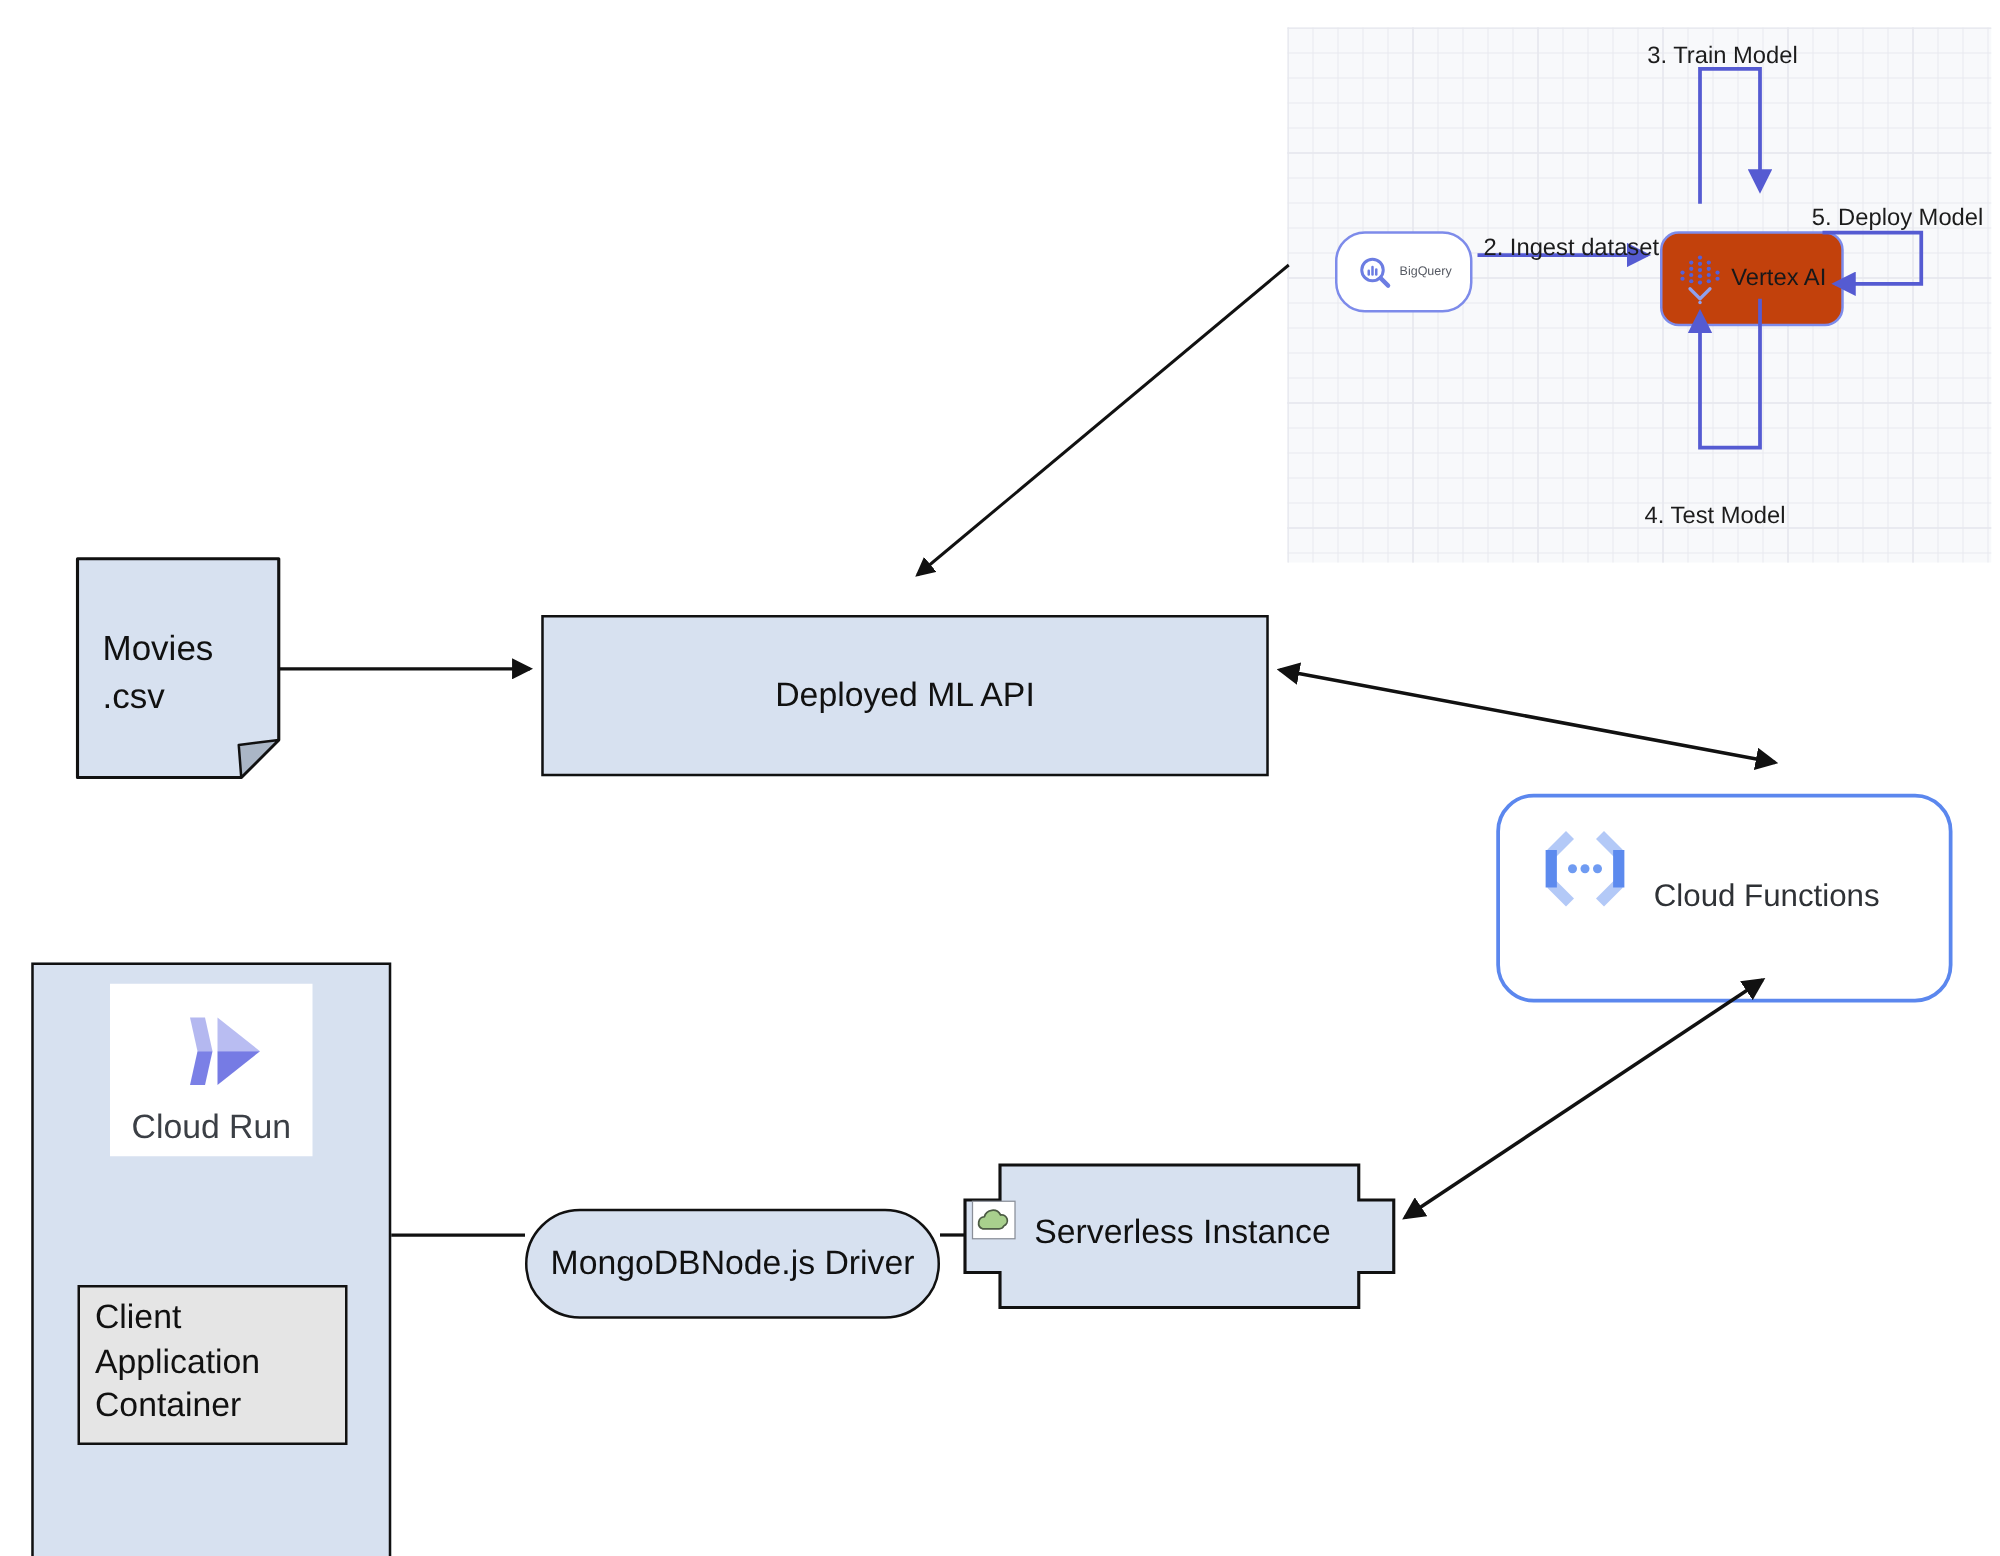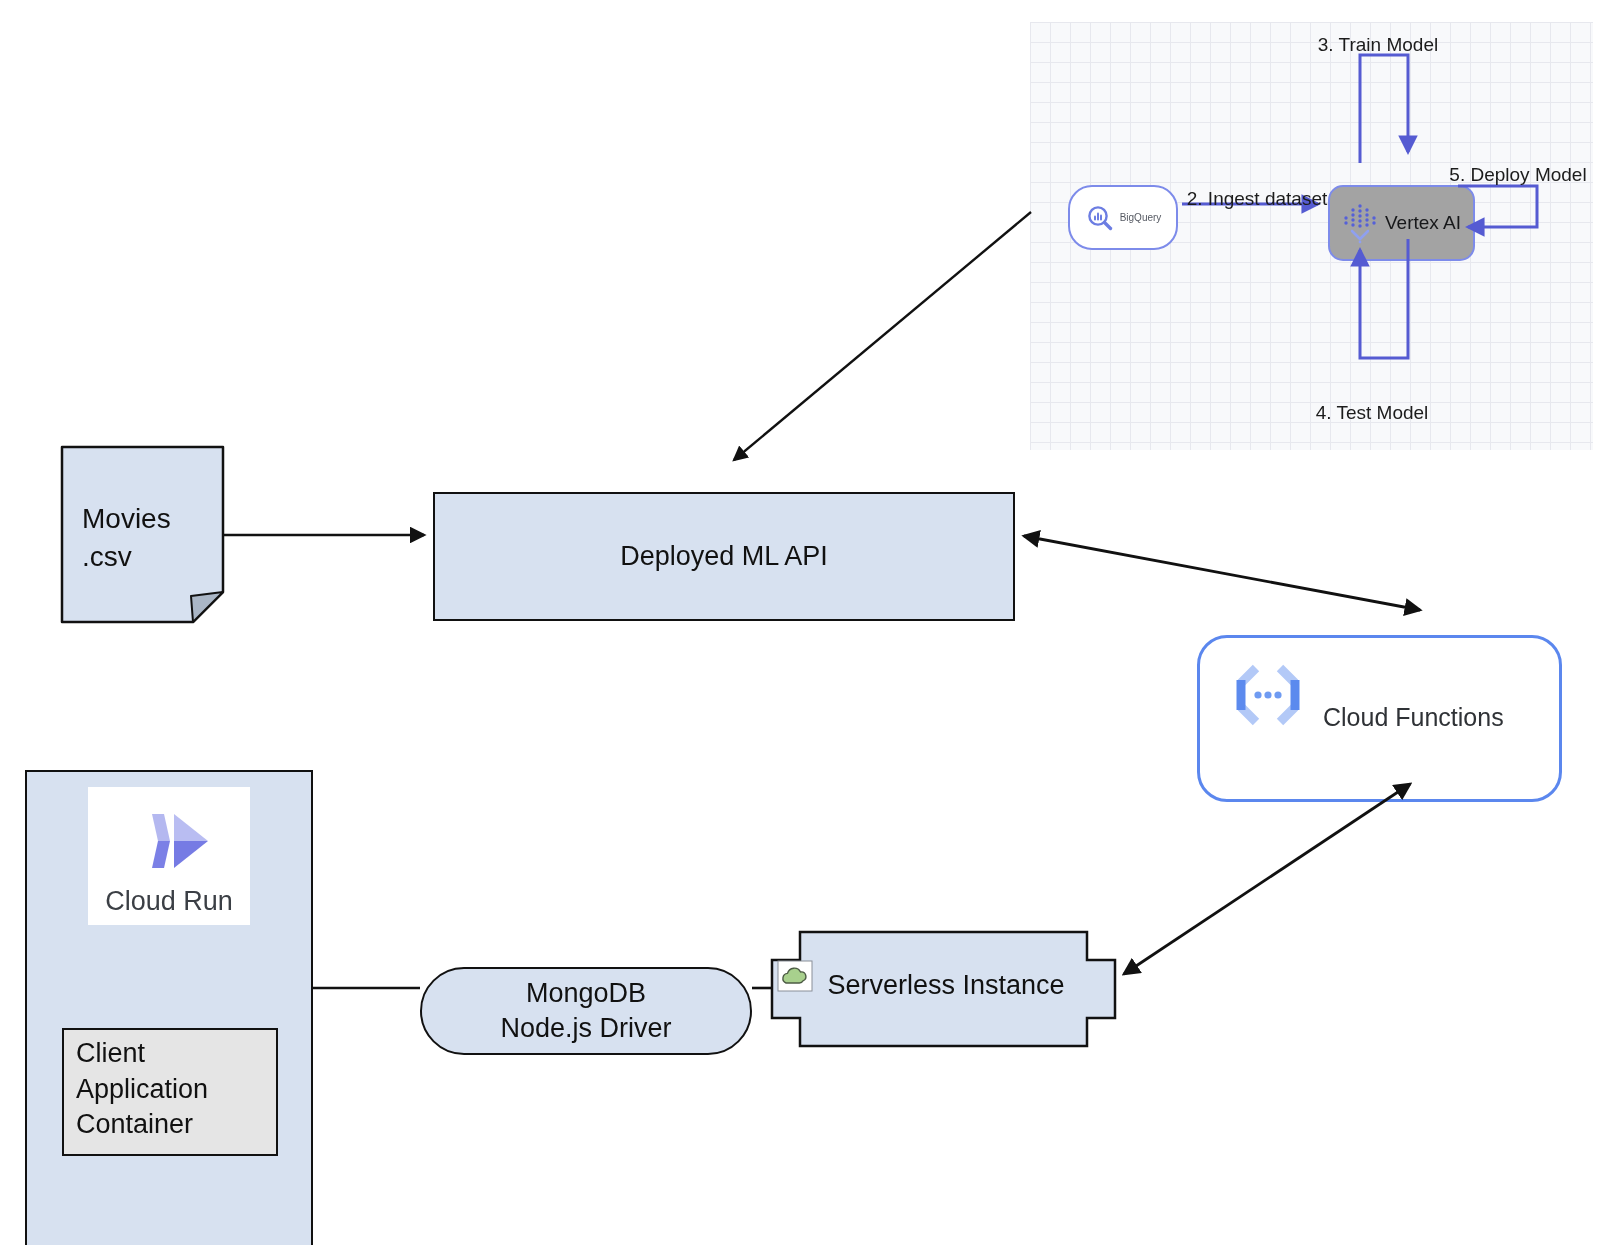--- a/index.html
+++ b/index.html
@@ -25,30 +25,30 @@
   #cloud-functions{left:1197px;top:613px;width:365px;height:167px;background:#ffffff;
     border:3px solid #5b87ee;border-radius:30px;box-sizing:border-box;z-index:2;}
   #cf-label{left:1323px;top:681px;width:240px;font-size:25px;color:#2f3236;z-index:4;}
   #cloudrun-outer{left:25px;top:748px;width:288px;height:482px;z-index:2;}
   #cloudrun-card{left:88px;top:765px;width:162px;height:138px;background:#ffffff;z-index:3;
     display:flex;flex-direction:column;align-items:center;justify-content:flex-end;padding-bottom:8px;box-sizing:border-box;}
   #cloudrun-label{font-size:27px;color:#3b3f45;margin-top:4px;}
   #client-box{left:62px;top:1006px;width:216px;height:128px;background:#e5e5e5;border:2.5px solid #111;
     box-sizing:border-box;z-index:3;font-size:27px;line-height:1.32;padding:6px 12px;}
   #mongo-pill{left:420px;top:945px;width:332px;height:88px;border-radius:46px;z-index:2;
-    font-size:27px;line-height:1.3;text-align:center;flex-direction:column;}
+    font-size:27px;line-height:1.3;text-align:center;flex-direction:row;}
   #atlas-text{left:790px;top:946px;width:312px;z-index:4;font-size:27px;line-height:1.32;text-align:center;}
   #movies-text{left:82px;top:478px;z-index:4;font-size:28px;line-height:1.35;}
   
   .panel-label{z-index:4;font-size:19px;color:#1c1c1c;text-align:center;}
   #automl-caption{left:1063px;top:372px;width:260px;font-size:27px;color:#111;z-index:4;text-align:left;}
   #bigquery-box{left:1068px;top:163px;width:110px;height:65px;background:#fff;border:2px solid #7d8bea;
     border-radius:24px;box-sizing:border-box;z-index:2;display:flex;align-items:center;justify-content:center;gap:5px;}
   #bigquery-label{font-size:10px;color:#565a63;}
-  #vertex-box{left:1328px;top:163px;width:147px;height:76px;background:#a3a3a3;border:2.5px solid #7d8bea;
+  #vertex-box{left:1328px;top:163px;width:147px;height:76px;background:#c2410c;border:2.5px solid #7d8bea;
     border-radius:15px;box-sizing:border-box;z-index:2;display:flex;align-items:center;justify-content:center;gap:7px;text-align:right;}
   #vertex-label{font-size:19px;color:#17181a;}
   svg#wires{position:absolute;left:0;top:0;width:1600px;height:1245px;z-index:3;pointer-events:none;}
 </style>
 </head>
 <body>
 
 <div id="canvas">
 
   <div id="automl-panel" class="abs"></div>

